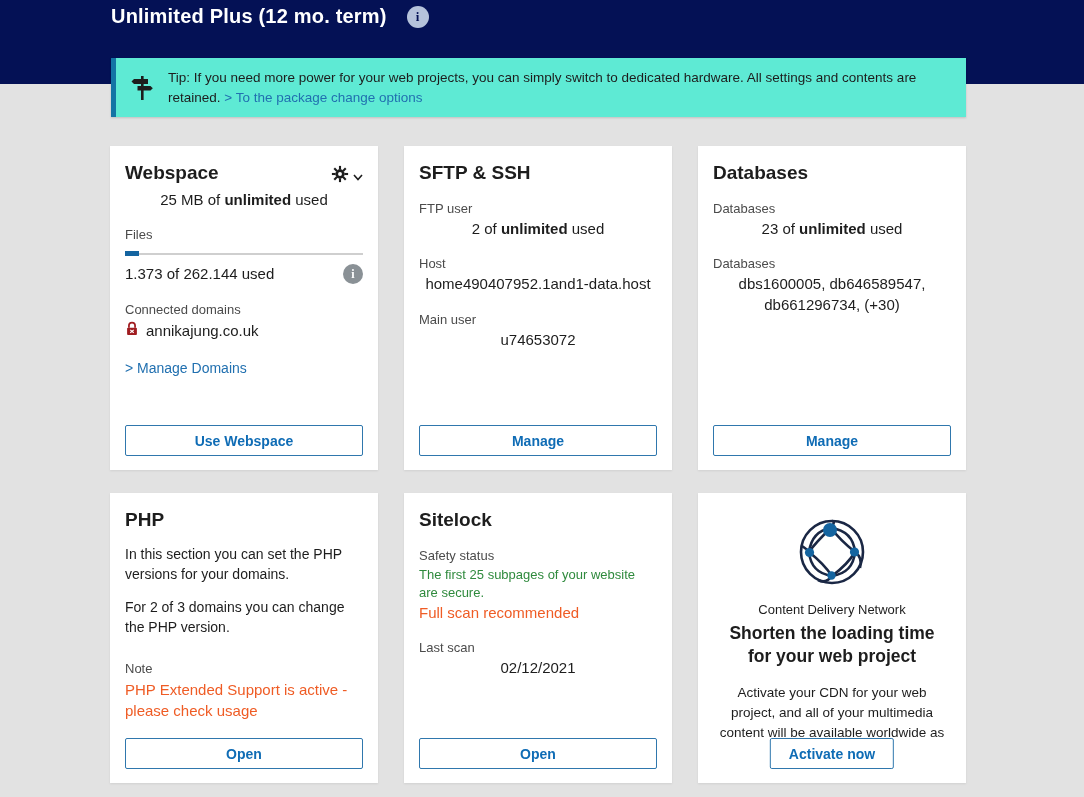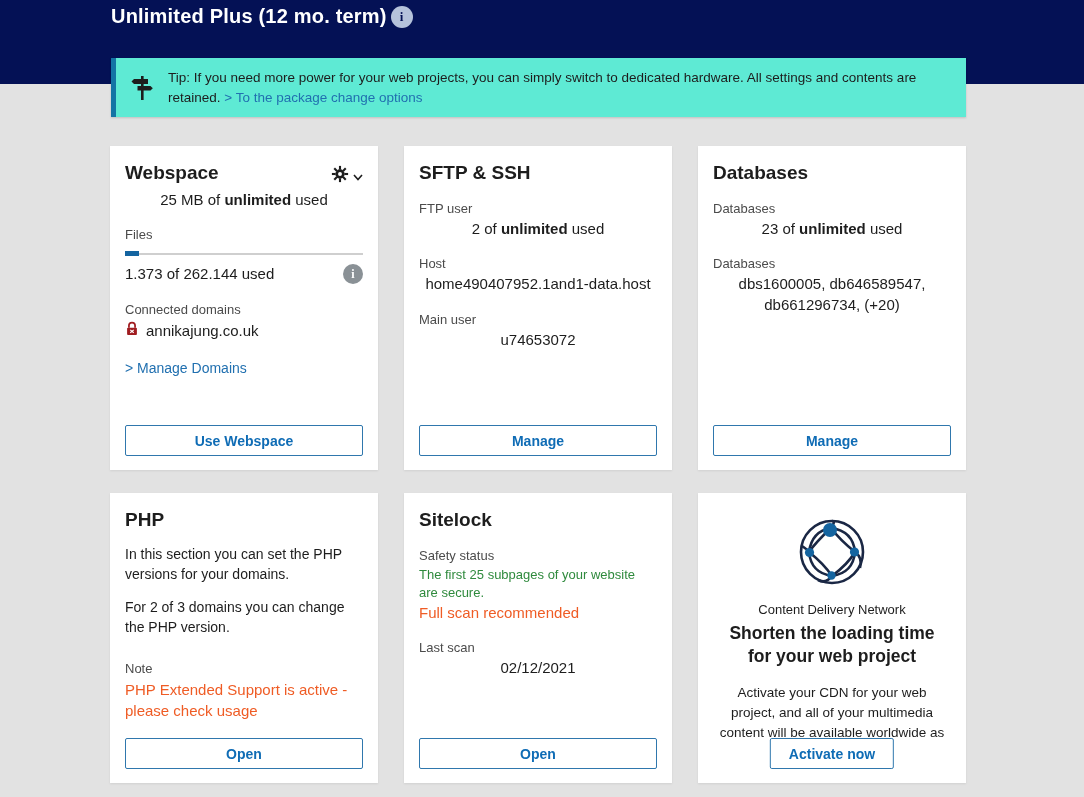--- a/index.html
+++ b/index.html
@@ -6,21 +6,21 @@
   html,body { width:1084px; height:797px; }
   body {
     font-family:"Liberation Sans", sans-serif;
     background:#e2e2e2;
     position:relative;
     overflow:hidden;
     color:#1d1d1d;
   }
   
   .topband { position:absolute; top:0; left:0; width:1084px; height:84px; background:#041155; }
-  .page-title-row { position:absolute; top:5px; left:111px; display:flex; align-items:center; gap:4px; }
+  .page-title-row { position:absolute; top:5px; left:111px; display:flex; align-items:center; gap:20px; }
   .page-title { color:#ffffff; font-size:20px; font-weight:600; letter-spacing:.2px; }
   .hdr-info-icon {
     width:22px; height:22px; border-radius:50%; background:#b5c2db; color:#041155;
     display:inline-flex; align-items:center; justify-content:center;
     font-size:13px; font-weight:700; font-family:"Liberation Serif", serif; cursor:pointer;
   }
   
   .tipbar {
     position:absolute; top:58px; left:111px; width:855px; min-height:59px;
     background:#5eead4; border-left:5px solid #1474a4;
@@ -170,21 +170,21 @@
     <button class="card-btn">Manage</button>
   </div>
 
   <div class="card">
     <div class="card-title-row">
       <span class="card-title">Databases</span>
     </div>
     <div class="label">Databases</div>
     <div class="value"><span>23 of </span><b>unlimited</b><span> used</span></div>
     <div class="label">Databases</div>
-    <div class="value">dbs1600005, db646589547, db661296734, (+20)</div>
+    <div class="value">dbs1600005, db646589547, db661296734, (+30)</div>
     <button class="card-btn">Manage</button>
   </div>
 
   <div class="card">
     <div class="card-title-row">
       <span class="card-title">PHP</span>
     </div>
     <div class="para">In this section you can set the PHP versions for your domains.</div>
     <div class="para">For 2 of 3 domains you can change the PHP version.</div>
     <div class="label" style="margin-top:24px;">Note</div>

